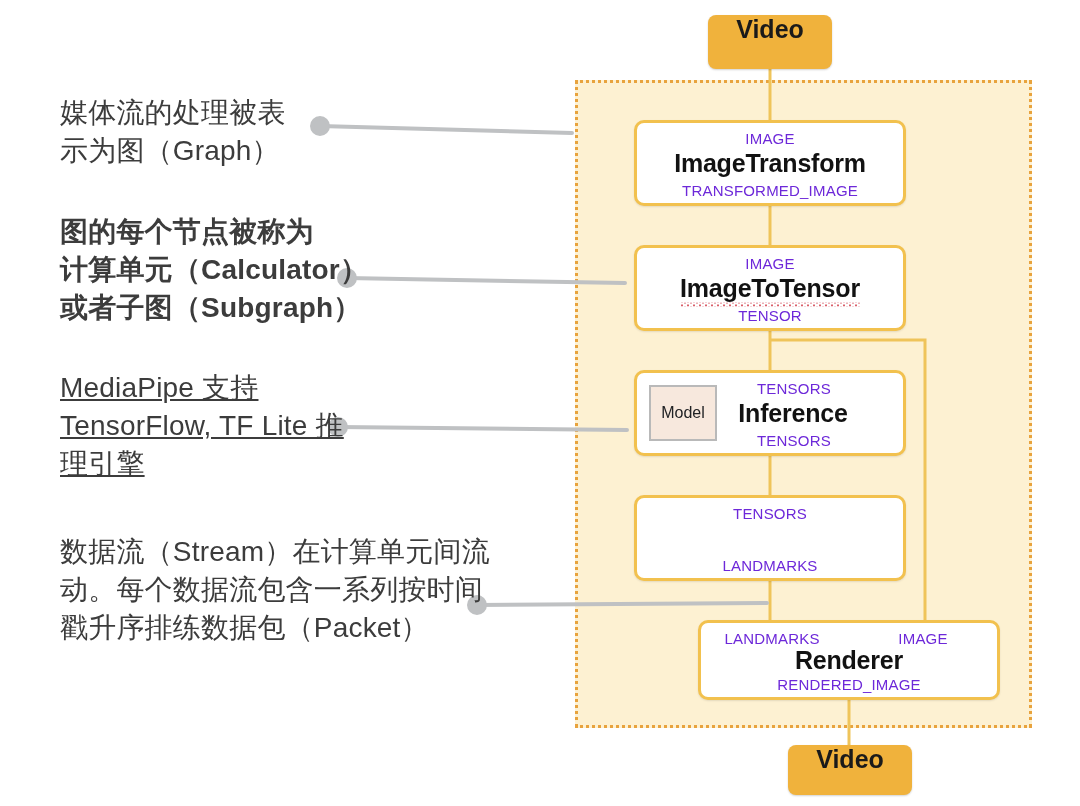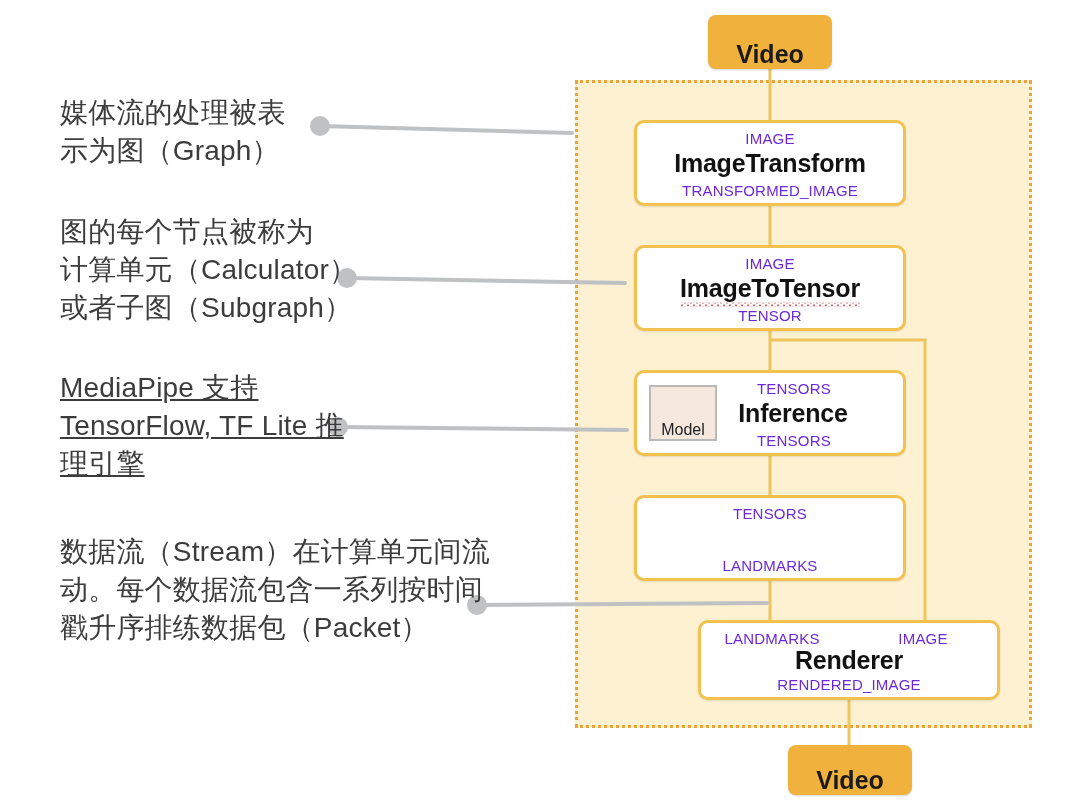--- a/index.html
+++ b/index.html
@@ -26,21 +26,21 @@
   
   .annot {
     position: absolute;
     font-size: 28px;
     line-height: 38px;
     color: #3c3c3c;
     white-space: pre-line;
     letter-spacing: 0.2px;
   }
   #annot-0 { left: 60px; top: 94px;  width: 300px; }
-  #annot-1 { left: 60px; top: 213px; width: 320px; }
+  #annot-1 { left: 60px; top: 213px; width: 320px; font-weight: bold; }
   #annot-2 { left: 60px; top: 369px; width: 330px; text-decoration: underline; }
   #annot-3 { left: 60px; top: 533px; width: 430px; }
 
   
   .leader-svg {
     position: absolute;
     left: 0; top: 0;
     width: 1080px;
     height: 806px;
     pointer-events: none;
@@ -58,21 +58,21 @@
     box-sizing: border-box;
   }
 
   
   .video-node {
     position: absolute;
     background: #F0B23C;
     border-radius: 8px;
     box-shadow: 0 1px 2px rgba(0,0,0,0.18);
     display: flex;
-    align-items: flex-end;
+    align-items: flex-start;
     justify-content: center;
     font-weight: bold;
     font-size: 25px;
     color: #1a1a1a;
   }
   #video-in  { left: 708px; top: 15px;  width: 124px; height: 54px; }
   #video-out { left: 788px; top: 745px; width: 124px; height: 50px; }
 
   
   .calc-node {
@@ -131,21 +131,21 @@
   .model-chip {
     position: absolute;
     left: 12px;
     top: 50%;
     transform: translateY(-50%);
     width: 68px;
     height: 56px;
     background: #F7E8DD;
     border: 2px solid #b9b9b9;
     display: flex;
-    align-items: flex-end;
+    align-items: center;
     justify-content: center;
     font-size: 16px;
     color: #202124;
     box-sizing: border-box;
   }
 </style>
 </head>
 <body>
 
 <div id="stage">

